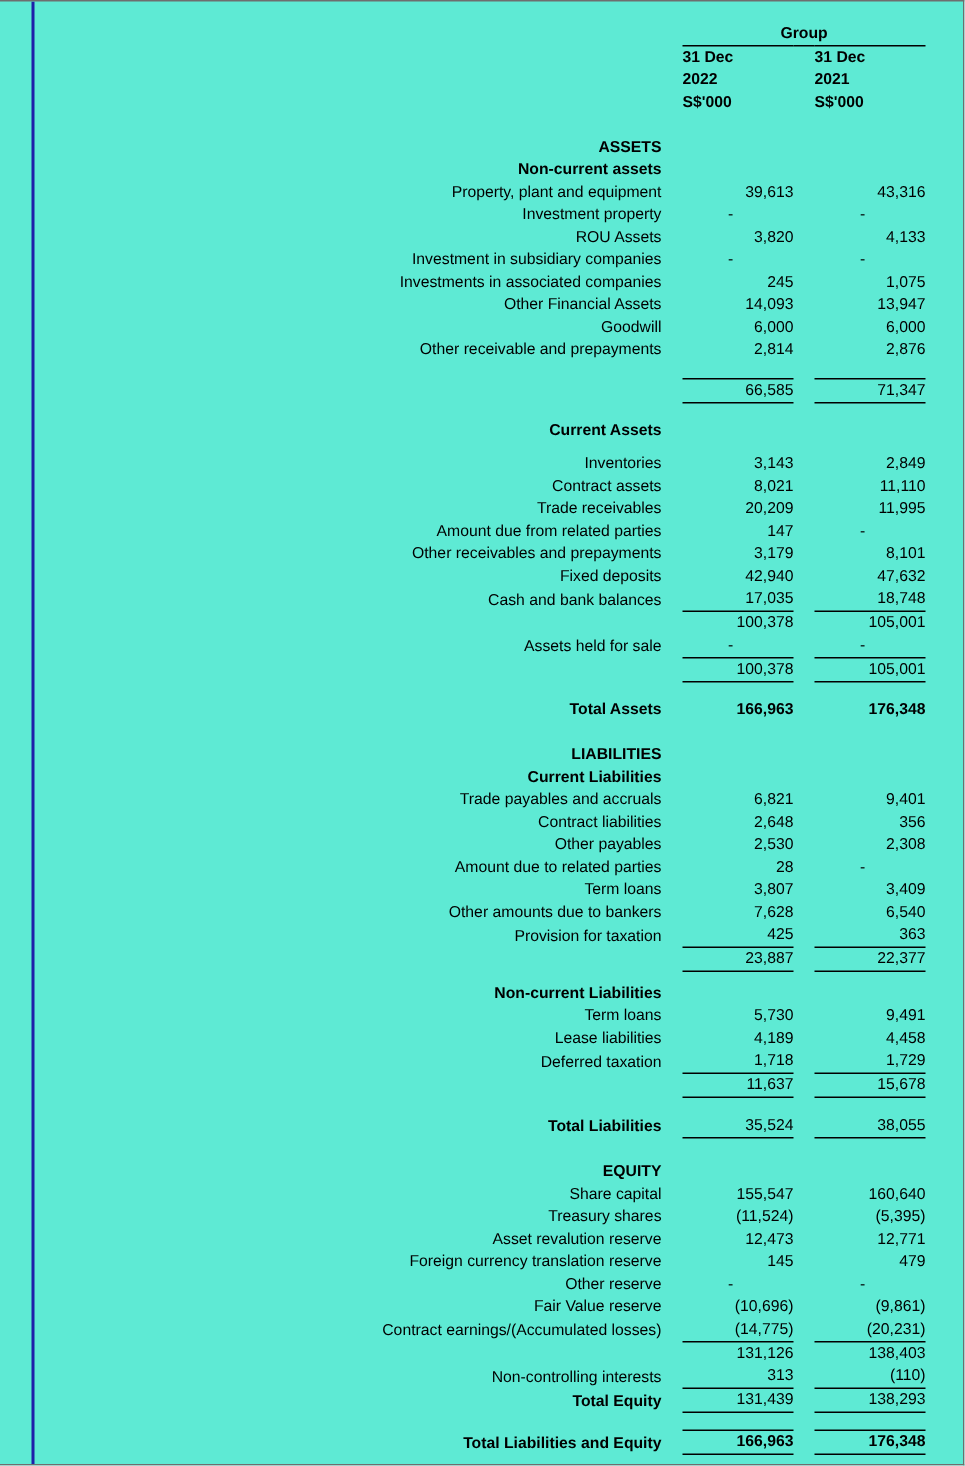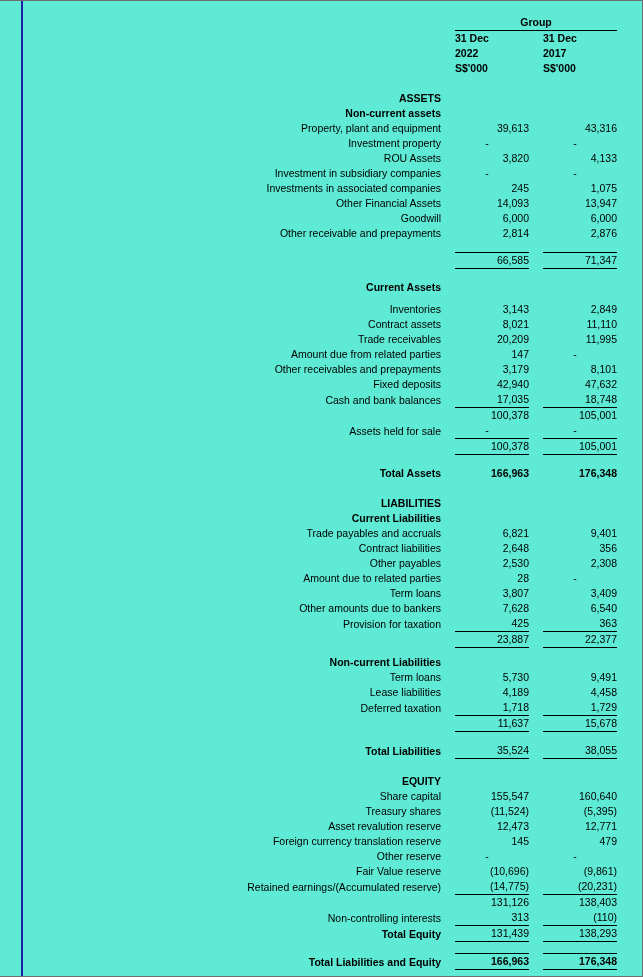--- a/index.html
+++ b/index.html
@@ -132,21 +132,21 @@
             <td></td>
             <td class="hdr-col">31 Dec</td>
             <td></td>
             <td class="hdr-col">31 Dec</td>
           </tr>
           <tr>
             <td></td>
             <td></td>
             <td class="hdr-col">2022</td>
             <td></td>
-            <td class="hdr-col">2017</td>
+            <td class="hdr-col">2021</td>
           </tr>
           <tr>
             <td></td>
             <td></td>
             <td class="hdr-col">S$'000</td>
             <td></td>
             <td class="hdr-col">S$'000</td>
           </tr>
           <tr class="spacer-lg">
             <td></td>
@@ -527,21 +527,21 @@
             <td class="num dash">-</td>
           </tr>
           <tr>
             <td class="label ind1">Fair Value reserve</td>
             <td></td>
             <td class="num">(10,696)</td>
             <td></td>
             <td class="num">(9,861)</td>
           </tr>
           <tr>
-            <td class="label ind1">Retained earnings/(Accumulated reserve)</td>
+            <td class="label ind1">Contract earnings/(Accumulated losses)</td>
             <td></td>
             <td class="num rule-bottom">(14,775)</td>
             <td></td>
             <td class="num rule-bottom">(20,231)</td>
           </tr>
           <tr>
             <td class="label ind1"></td>
             <td></td>
             <td class="num">131,126</td>
             <td></td>

